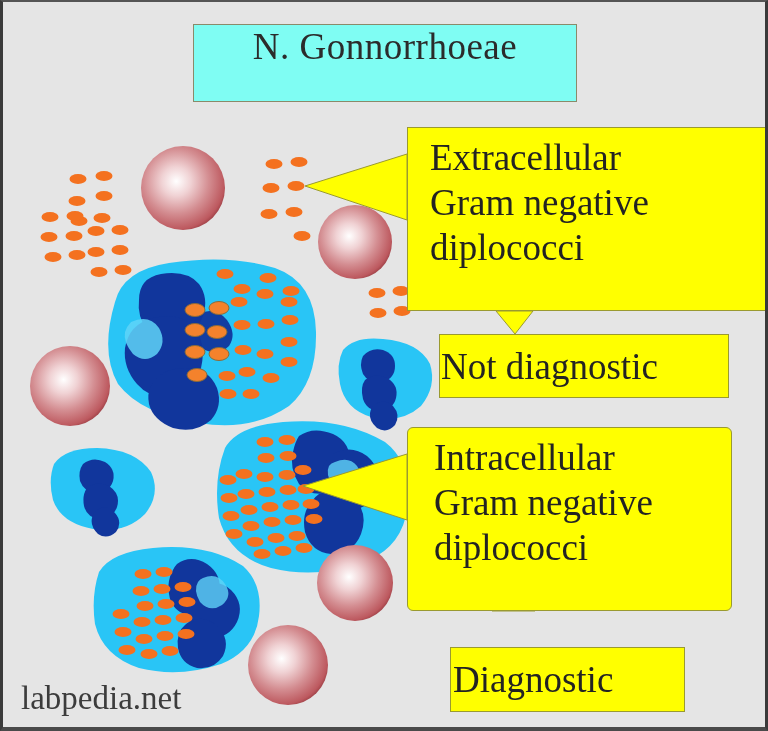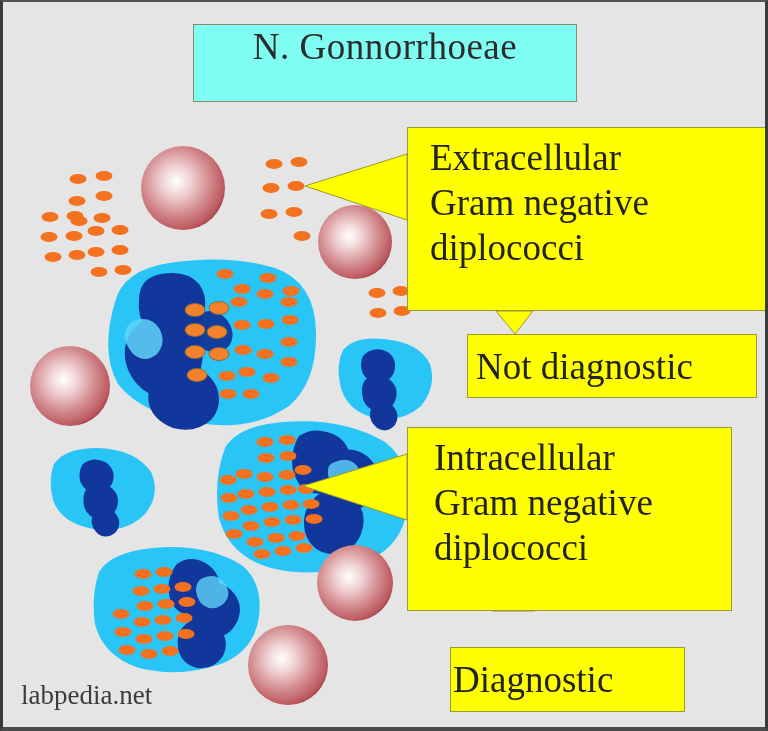--- a/index.html
+++ b/index.html
@@ -59,40 +59,41 @@
     padding:8px 0 0 22px;
     font-size:37px;
     line-height:1.21;
   }
   #callout-intracellular{
     left:404px;top:425px;
     width:325px;height:184px;
     padding:8px 0 0 26px;
     font-size:37px;
     line-height:1.21;
+    border-radius:6px;
   }
   #callout-notdiagnostic{
-    left:464px;top:332px;
+    left:436px;top:332px;
     width:290px;height:64px;
     display:flex;align-items:center;
-    padding-left:8px;
+    padding-left:1px;
     font-size:37px;
   }
   #callout-diagnostic{
     left:447px;top:645px;
     width:235px;height:65px;
     display:flex;align-items:center;
     padding-left:2px;
     font-size:37px;
   }
 
   .watermark{
     position:absolute;
     left:18px;top:678px;
-    font-size:27px;
+    font-size:33px;
     color:#3c3c3c;
     font-family:"Liberation Serif", serif;
   }
 </style>
 </head>
 <body>
 
 <div id="canvas">
 
   <svg id="artlayer" viewBox="0 0 768 731">

